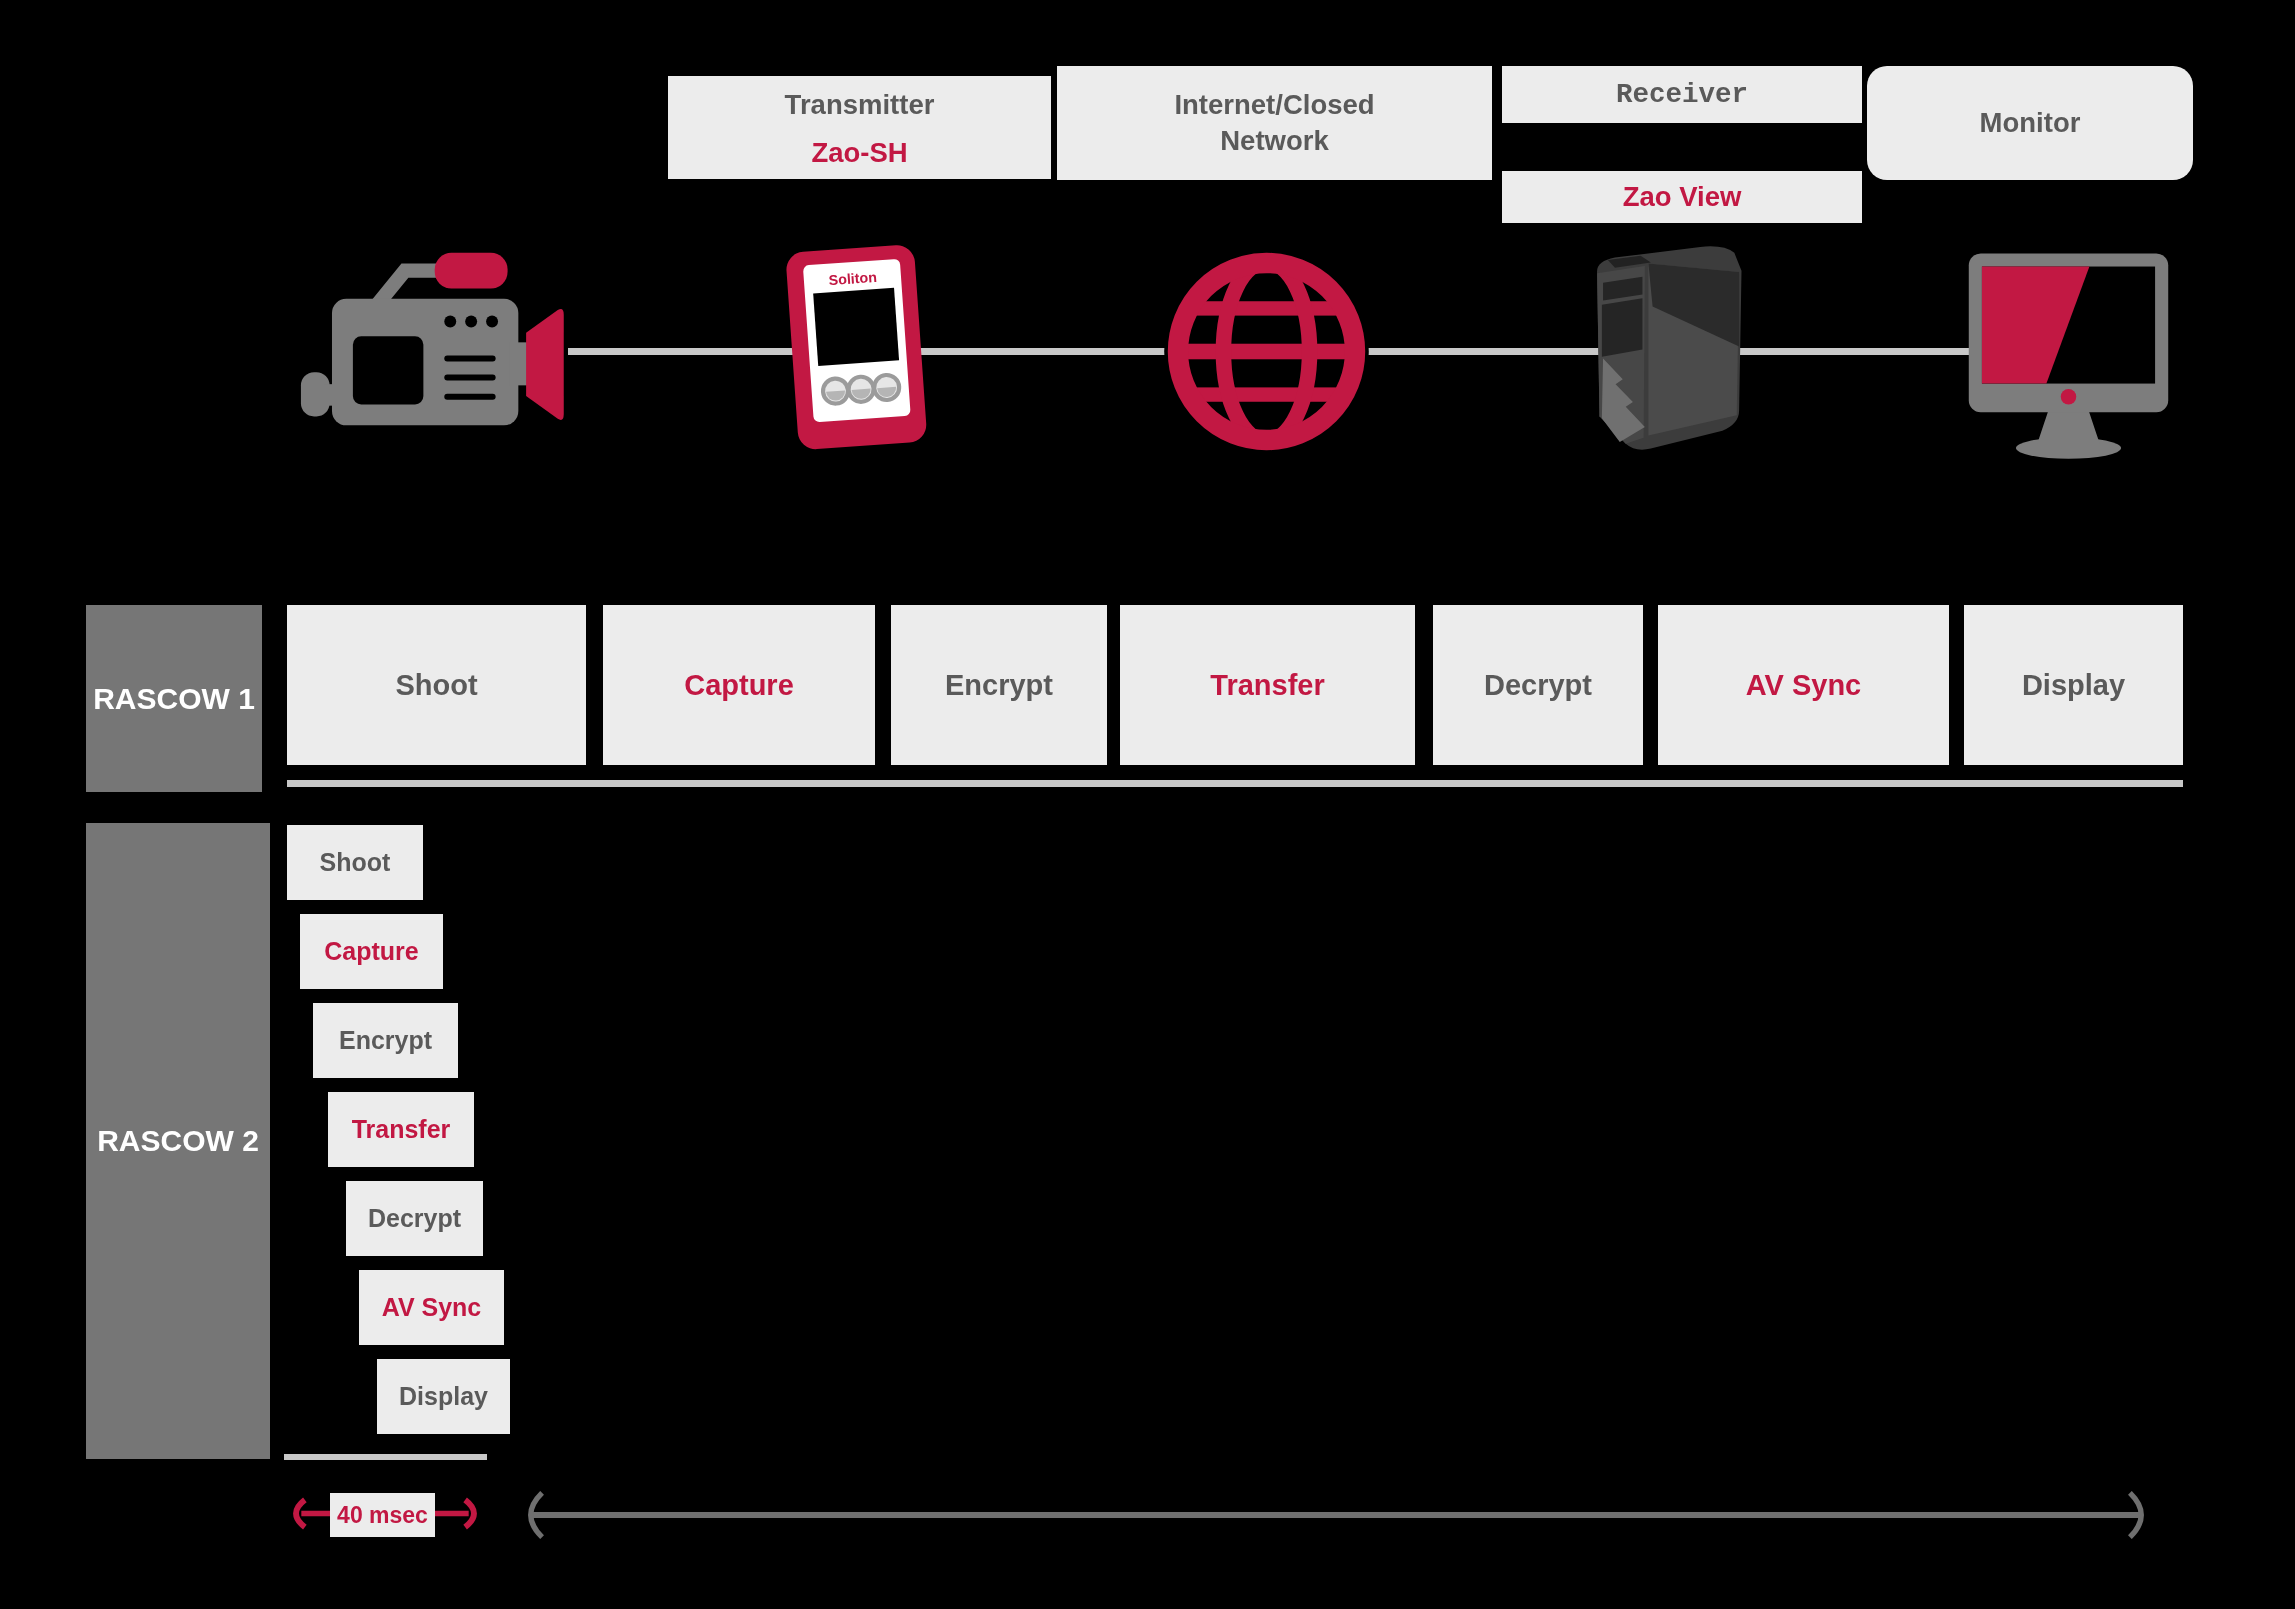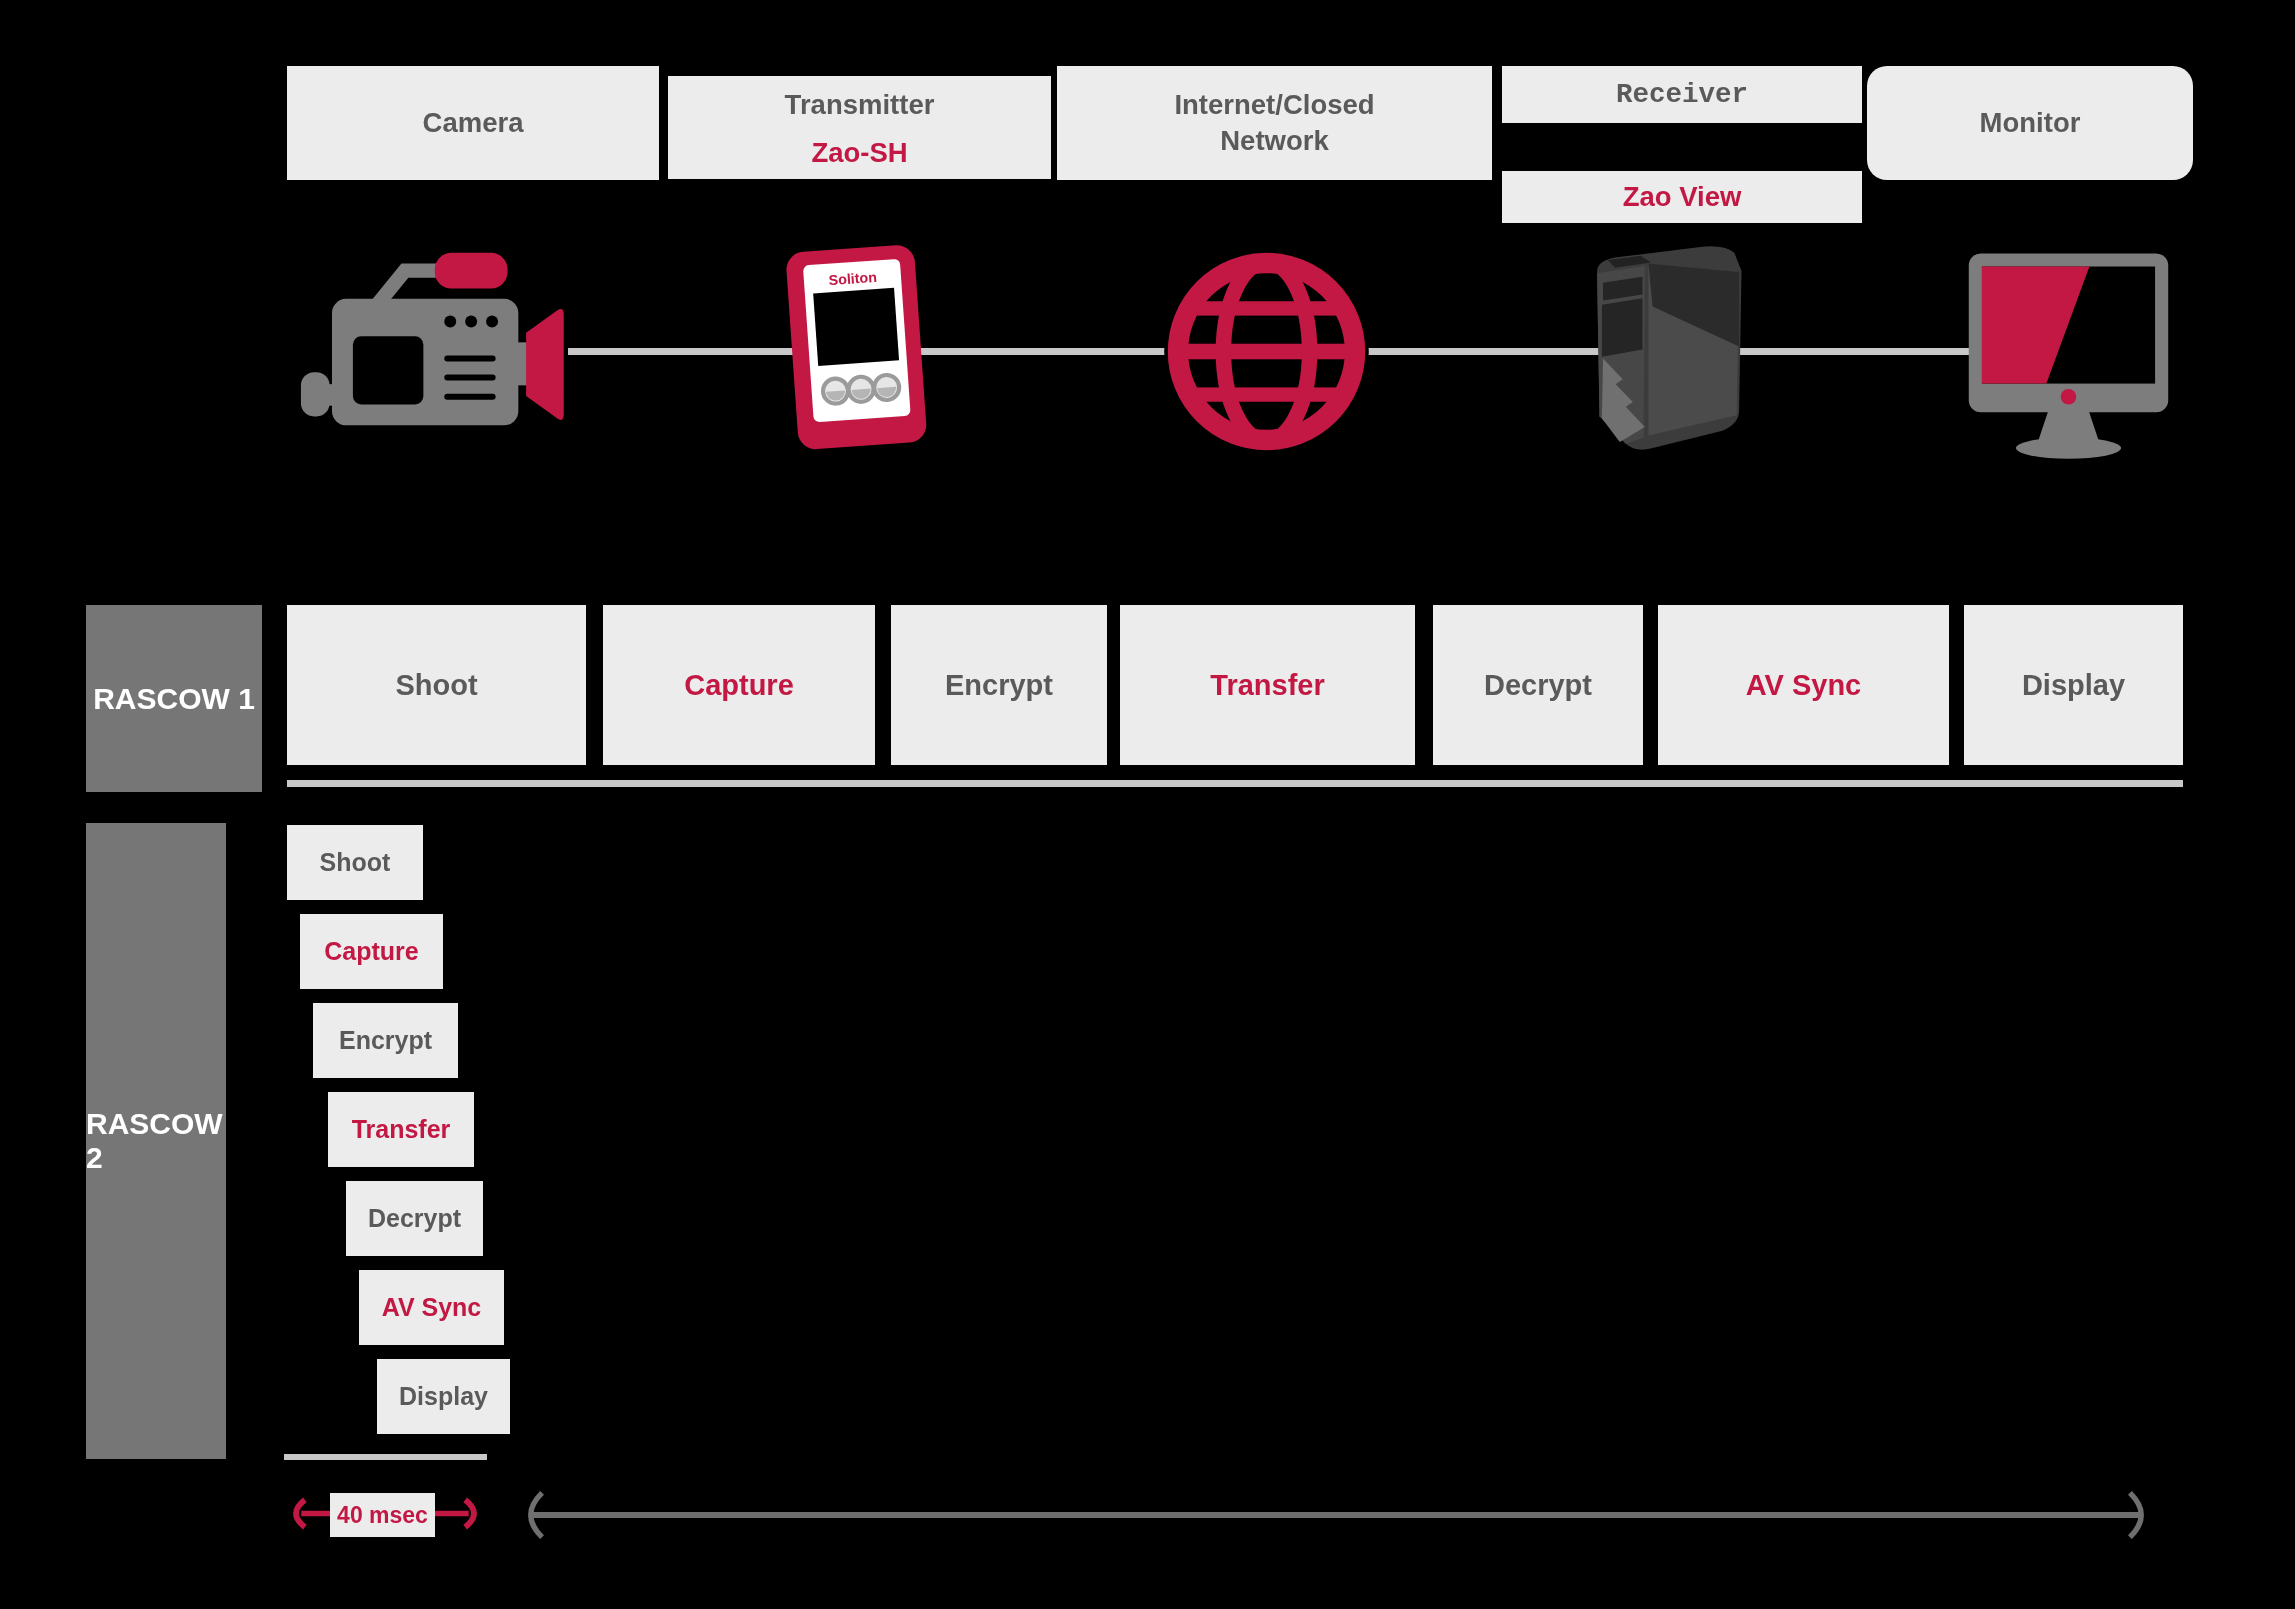--- a/index.html
+++ b/index.html
@@ -36,23 +36,20 @@
     position:absolute; background:var(--stage_box_bg); color:var(--accent);
     display:flex; align-items:center; justify-content:center;
     font-size:23px; font-weight:bold;
   }
 </style>
 </head>
 <body>
 
 <div id="canvas">
 
-  <div class="box header-title" style="left:287px;top:66px;width:372px;height:114px;">
-    <span>Camera</span>
-  </div>
 
   <div class="box header-title" style="left:668px;top:66px;width:383px;height:57px;margin-top:10px;">
     <span>Transmitter</span>
   </div>
   <div class="box header-sub accent" style="left:668px;top:127px;width:383px;height:52px;">
     <span>Zao-SH</span>
   </div>
 
   <div class="box header-title" style="left:1057px;top:66px;width:435px;height:114px;">
     <span style="display:inline-block;max-width:311px;">Internet/Closed Network</span>
@@ -160,21 +157,21 @@
   </div>
   <div class="box stage-r1" style="left:1658px;top:605px;width:291px;height:160px;">
     <span class="accent">AV Sync</span>
   </div>
   <div class="box stage-r1" style="left:1964px;top:605px;width:219px;height:160px;">
     <span>Display</span>
   </div>
 
   <div class="underline-bar" style="left:287px;top:780px;width:1896px;height:6.6px;"></div>
 
-  <div class="rascow-label" style="left:86px;top:823px;width:140px;height:636px;">
+  <div class="rascow-label" style="left:86px;top:823px;width:184px;height:636px;">
     <span>RASCOW 2</span>
   </div>
 
   <div class="box stage-r2" style="left:287px;top:825px;width:136px;height:75px;">
     <span>Shoot</span>
   </div>
   <div class="box stage-r2" style="left:300px;top:914px;width:143px;height:75px;">
     <span class="accent">Capture</span>
   </div>
   <div class="box stage-r2" style="left:313px;top:1003px;width:145px;height:75px;">

